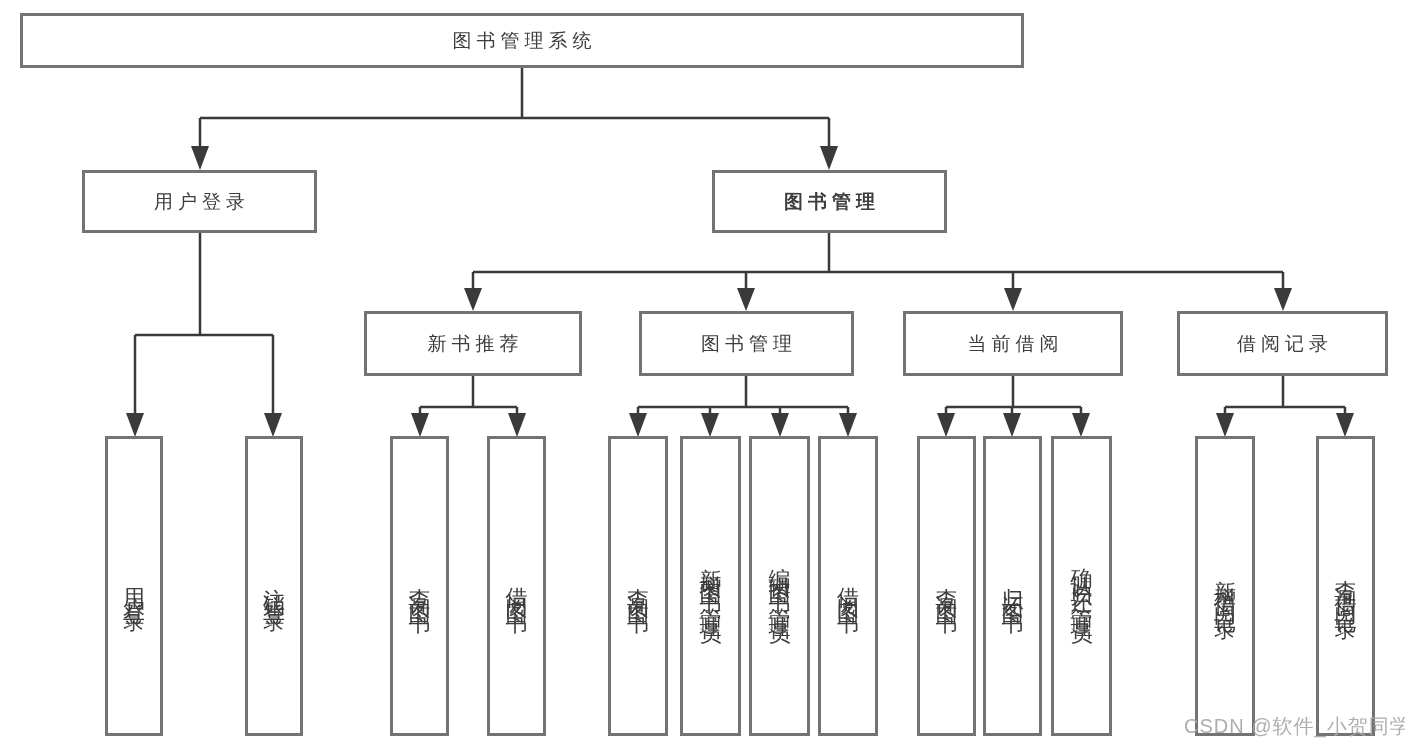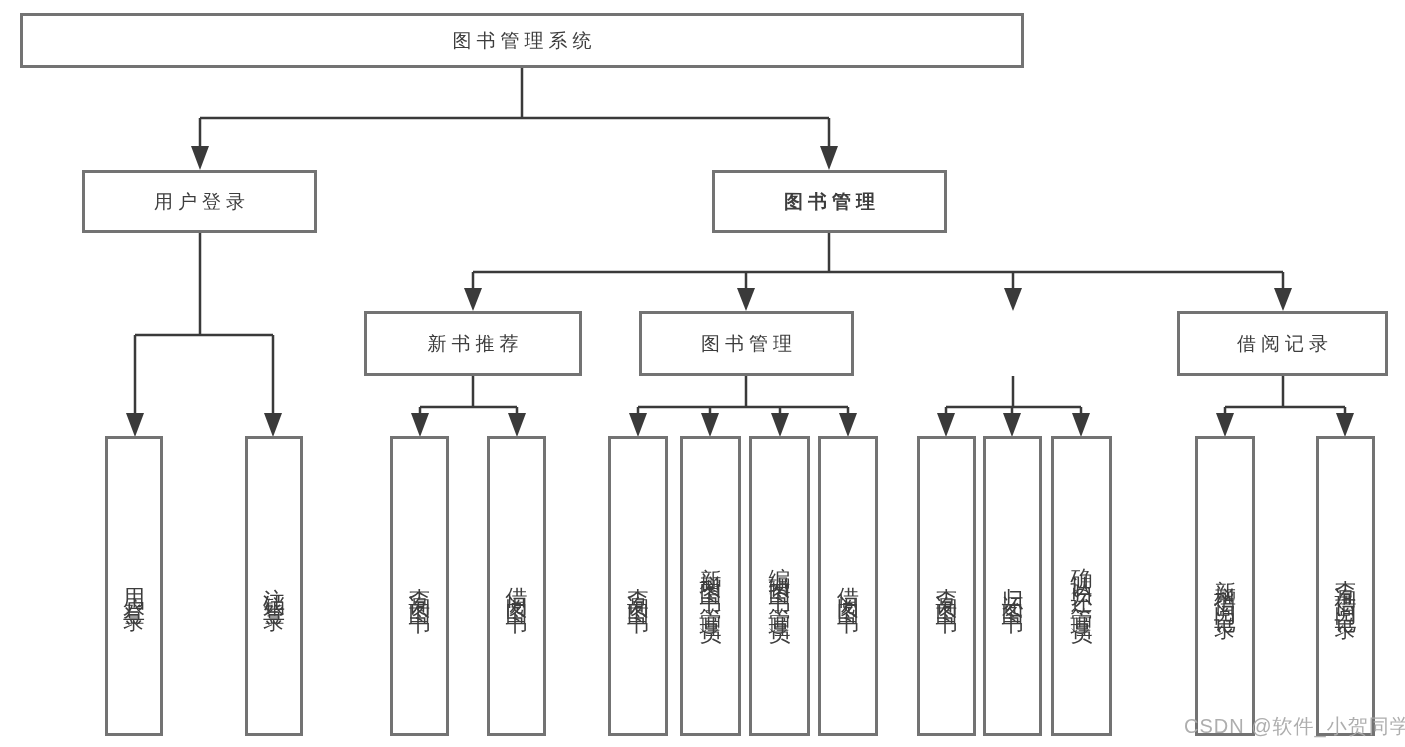--- a/index.html
+++ b/index.html
@@ -113,20 +113,23 @@
   <div class="box h-box" style="left:712px; top:170px; width:235px; height:63px;font-weight:bold;">
     <span>图书管理</span>
   </div>
 
   <div class="box h-box" style="left:364px; top:311px; width:218px; height:65px;">
     <span>新书推荐</span>
   </div>
   <div class="box h-box" style="left:639px; top:311px; width:215px; height:65px;">
     <span>图书管理</span>
   </div>
+  <div class="box h-box" style="left:903px; top:311px; width:220px; height:65px;">
+    <span>当前借阅</span>
+  </div>
   <div class="box h-box" style="left:1177px; top:311px; width:211px; height:65px;">
     <span>借阅记录</span>
   </div>
 
   <div class="box v-box" style="left:105px; top:436px; width:58px; height:300px;">
     <span>用户登录</span>
   </div>
   <div class="box v-box" style="left:245px; top:436px; width:58px; height:300px;">
     <span>注销登录</span>
   </div>

